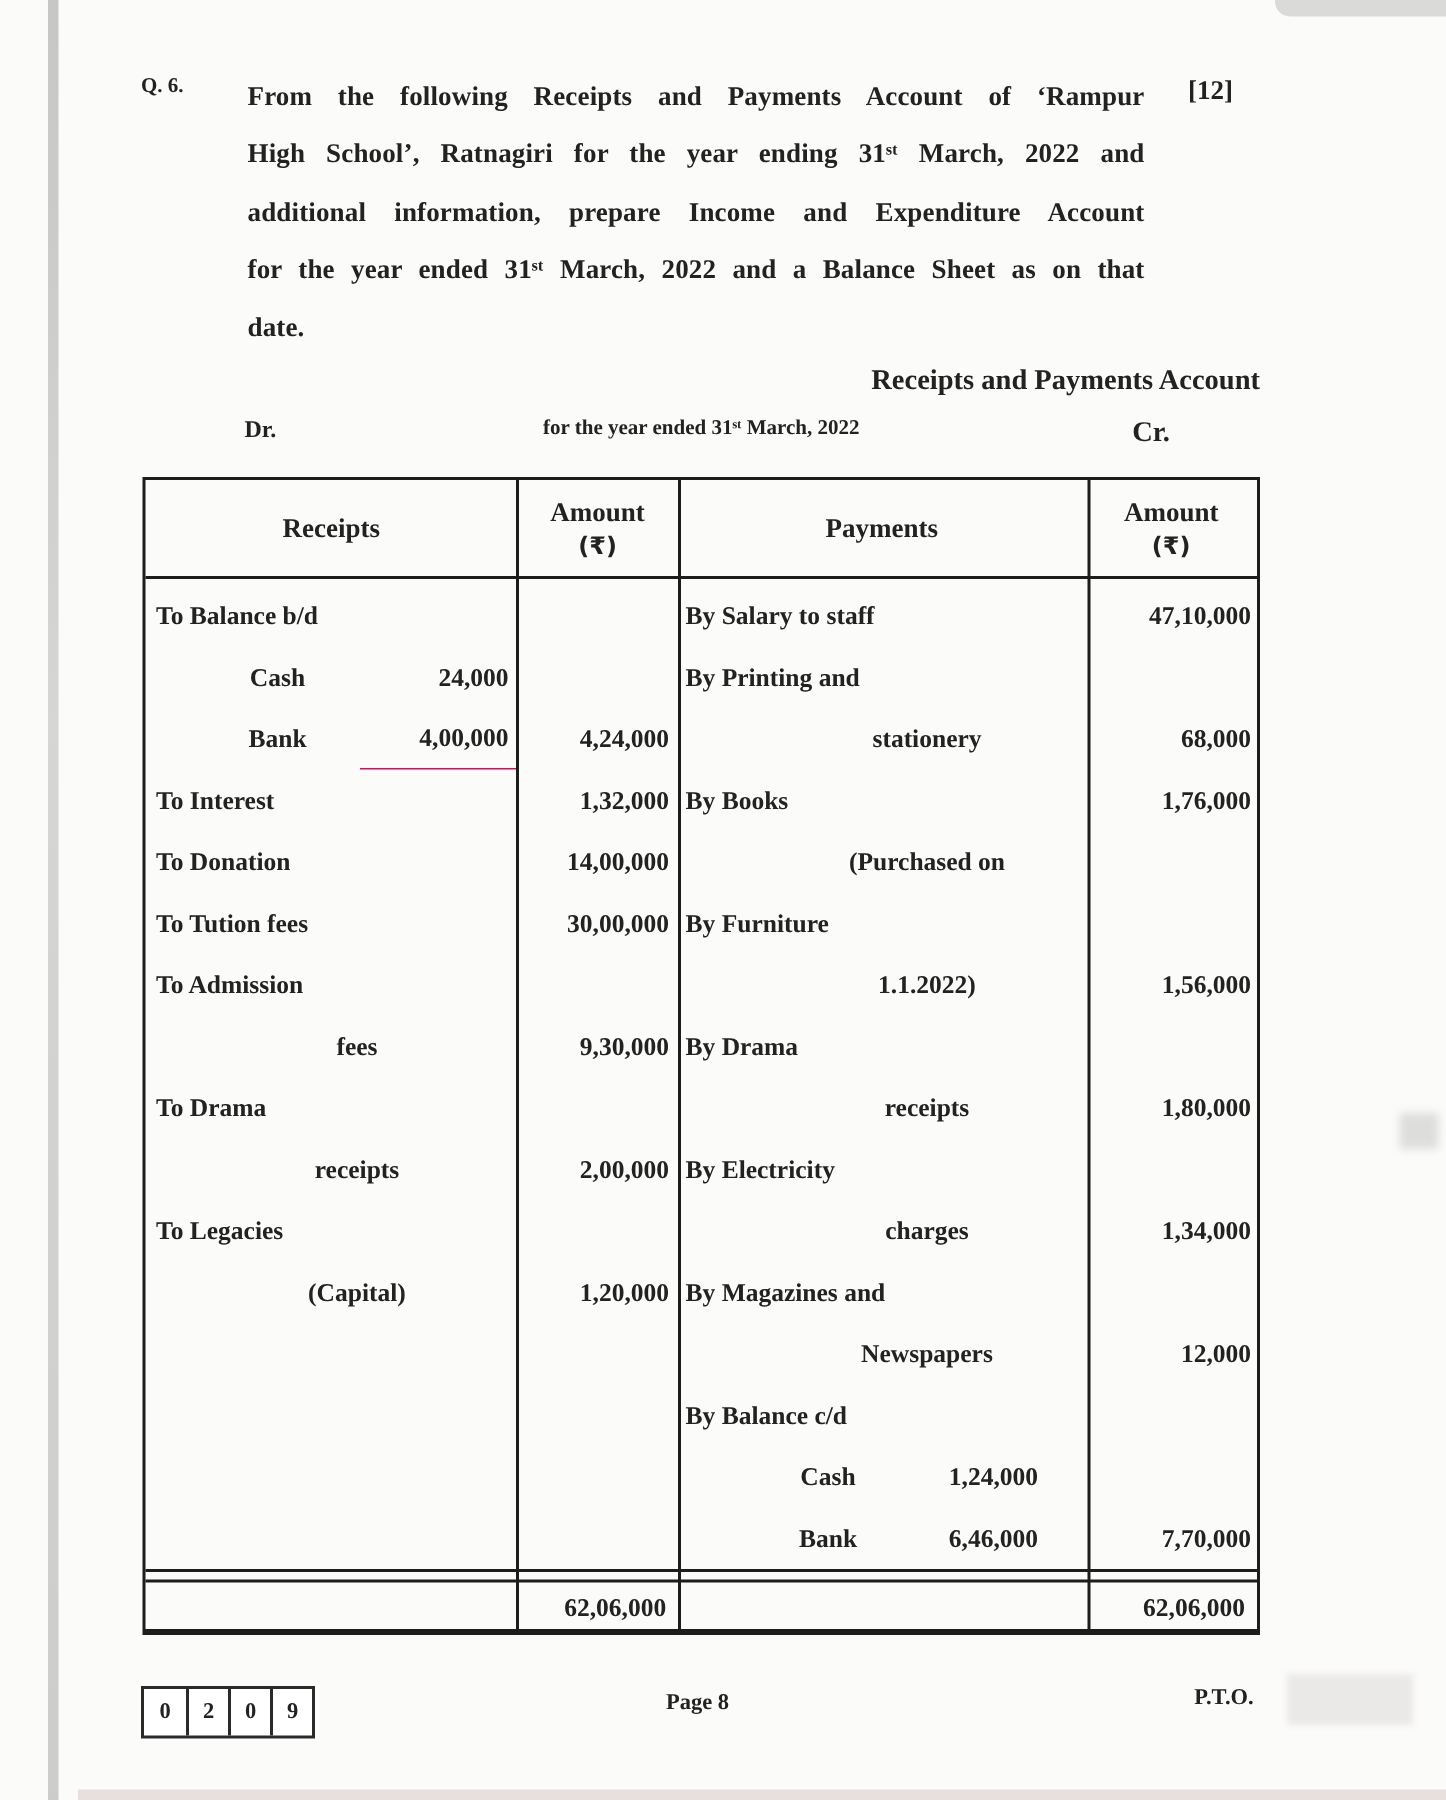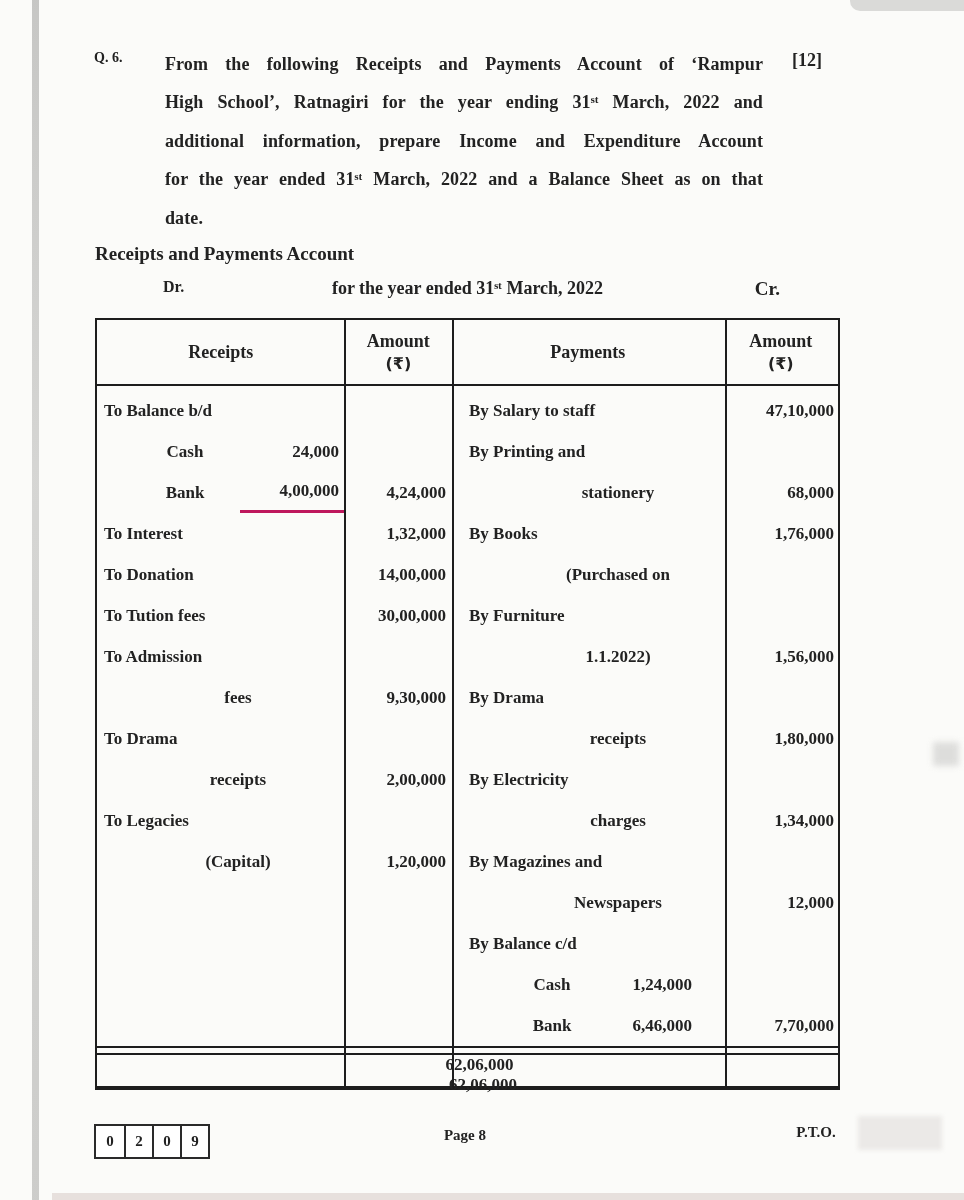--- a/index.html
+++ b/index.html
@@ -26,24 +26,24 @@
     background:#e2d9d6; opacity:.8; }
 
   
   .q-num { position:absolute; left:94px; top:50px; font-size:14px; font-weight:700; }
   .q-marks { position:absolute; left:792px; top:50px; font-size:18px; font-weight:700; }
   .q-lines { position:absolute; left:165px; top:45px; width:598px; font-size:18px; font-weight:700; }
   .q-lines .ql { height:38.4px; line-height:38.4px; text-align:justify; text-align-last:justify; white-space:nowrap; letter-spacing:.1px; }
   .q-lines .ql.last { text-align-last:left; }
 
   
-  .acc-title { position:absolute; left:95px; top:243px; width:745px; text-align:left;
+  .acc-title { position:absolute; left:95px; top:243px; width:745px; text-align:right;
     font-size:19px; font-weight:700; }
   .acc-sub { position:absolute; left:95px; top:278px; width:745px; height:26px; }
-  .acc-sub .mid { position:absolute; left:0; width:100%; text-align:center; font-size:18px; font-weight:700; }
+  .acc-sub .mid { position:absolute; left:0; width:100%; text-align:center; font-size:14px; font-weight:700; }
   .acc-sub .dr { position:absolute; left:68px; font-size:16px; font-weight:700; }
   .acc-sub .cr { position:absolute; right:60px; font-size:19px; font-weight:700; }
 
   
   .acct-table { position:absolute; left:95px; top:318px; width:745px; height:772px;
     border:2.5px solid #1d1d1d; border-bottom-width:4.5px; background:transparent; }
   .vline { position:absolute; top:0; bottom:0; width:2px; background:#1d1d1d; }
   .vl-1 { left:247px; } .vl-2 { left:355px; } .vl-3 { left:628px; }
 
   .thead { position:absolute; left:0; top:0; width:100%; height:66px; border-bottom:2px solid #1d1d1d;
@@ -56,34 +56,34 @@
 
   .rows { position:absolute; top:70px; }
   .rows-left  { left:0;     width:357px; }
   .rows-right { left:357px; width:388px; }
   .trow { display:flex; height:41px; align-items:center; font-size:17px; font-weight:700; }
   .lblcell { display:flex; align-items:center; height:100%; }
   .rows-left  .lblcell { width:249px; }
   .rows-right .lblcell { width:271px; }
   .ltxt { flex:1; padding-left:7px; white-space:nowrap; }
   .ltxt.ind { padding-left:33px;text-align:center; }
-  .rows-right .ltxt { padding-left:15px; }
+  .rows-right .ltxt { padding-left:3px; }
   .rows-right .ltxt.ind { padding-left:57px; }
   .subamt { display:flex; align-items:center; justify-content:flex-end; height:100%; text-align:right; }
   .rows-left  .subamt { width:106px; padding-right:7px; }
   .rows-right .subamt { width:132px; padding-right:33px; }
-  .subamt.ul { border-bottom:3px solid #be185d; }
+  .subamt.ul { border-bottom:1px solid #be185d; }
   .amtcell { text-align:right; height:100%; display:flex; align-items:center; justify-content:flex-end; }
   .rows-left  .amtcell { width:108px; padding-right:8px; }
   .rows-right .amtcell { width:117px; padding-right:8px; }
 
   .hr1 { position:absolute; left:0; width:100%; top:726px; height:2px; background:#1d1d1d; }
   .hr2 { position:absolute; left:0; width:100%; top:733px; height:2px; background:#1d1d1d; }
   .total-row { position:absolute; left:0; top:735px; width:100%; height:33px; display:flex;
-    align-items:center; font-size:17px; font-weight:700;flex-direction:column; }
+    align-items:center; font-size:17px; font-weight:700; }
   .tr-sp1 { width:249px; } .tr-a1 { width:108px; text-align:right; padding-right:8px; }
   .tr-sp2 { width:273px; } .tr-a2 { width:115px; text-align:right; padding-right:8px; }
 
   
   .code-boxes { position:absolute; left:94px; top:1124px; display:flex; border:2.5px solid #2a2a2a; background:#fff; }
   .code-cell { width:28px; height:31px; display:flex; align-items:center; justify-content:center;
     font-size:15px; font-weight:700; border-left:2px solid #2a2a2a; }
   .code-cell:first-child { border-left:none; }
   .page-label { position:absolute; left:400px; top:1127px; width:130px; text-align:center;
     font-size:15px; font-weight:700; }

